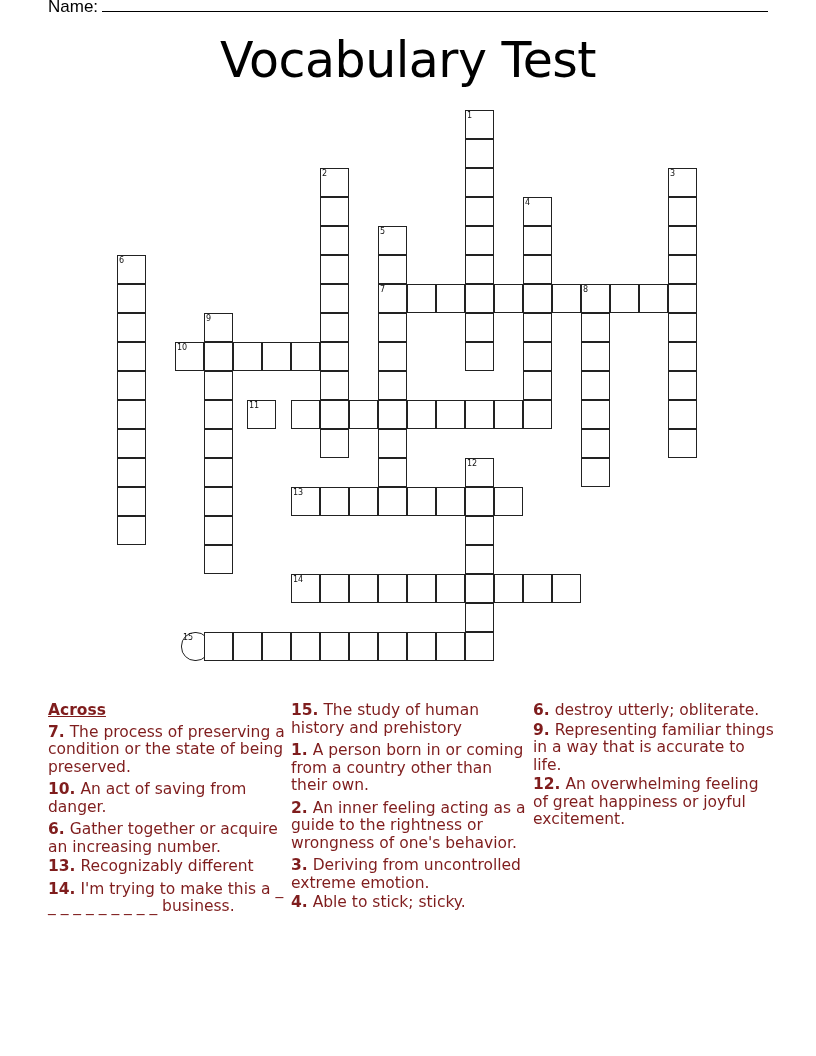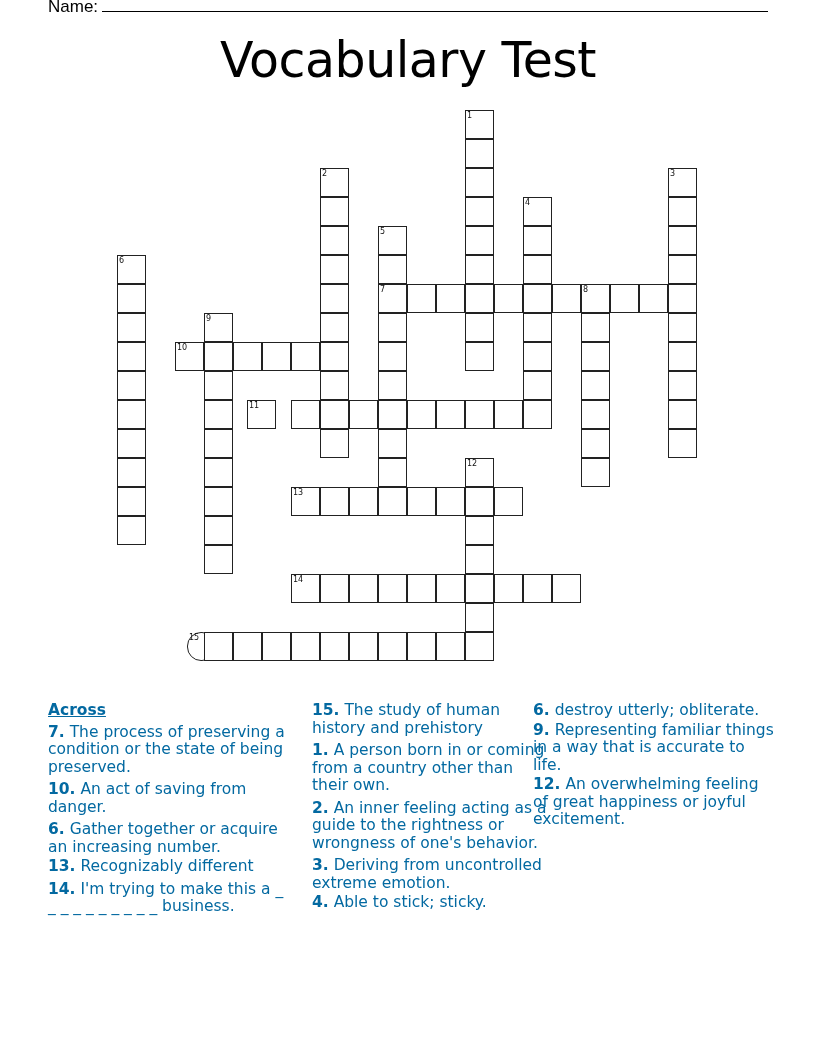--- a/index.html
+++ b/index.html
@@ -3,23 +3,23 @@
 <meta charset="utf-8">
 <style>
   html, body { margin:0; padding:0; background:#ffffff; }
   body { width:816px; height:1056px; position:relative; overflow:hidden; color:#000; }
   .name-line { position:absolute; left:48px; top:-3px; font-family:"Liberation Sans", sans-serif; font-size:17px; color:#000; }
   .name-line .rule { display:inline-block; width:666px; border-bottom:1px solid #000; height:14px; vertical-align:baseline; margin-left:4px; }
   .title { position:absolute; left:0; width:816px; top:32px; text-align:center; font-family:"DejaVu Sans", sans-serif; font-size:49px; letter-spacing:-0.5px; color:#000; }
   .grid { position:absolute; left:117px; top:110px; width:600px; height:560px; }
   .cell { position:absolute; width:29px; height:29px; box-sizing:border-box; border:1.5px solid #222; background:#fff; }
   .cell .num { position:absolute; left:1px; top:0px; font-family:"DejaVu Sans", sans-serif; font-size:8px; line-height:9px; color:#111; }
-  .clues { position:absolute; top:702px; font-family:"DejaVu Sans", sans-serif; font-size:15.5px; line-height:17.5px; color:#0369a1; }
+  .clues { position:absolute; top:702px; font-family:"DejaVu Sans", sans-serif; font-size:15.5px; line-height:17.5px; color:#7f1d1d; }
   .col1 { left:48px; width:240px; }
-  .col2 { left:291px; width:240px;margin-left:21px; }
+  .col2 { left:291px; width:240px; }
   .col3 { left:533px; width:245px; }
   .hdr { font-weight:bold; text-decoration:underline; margin-bottom:4px; }
   .clue { margin-bottom:5px; }
   .clue b { font-weight:bold; }
 </style>
 </head>
 <body>
 
 <div class="name-line">
   <span>Name:</span><span class="rule"></span>
@@ -161,21 +161,21 @@
       <span class="num">14</span>
     </div>
     <div class="cell" style="left: 203px; top: 464px;"></div>
     <div class="cell" style="left: 232px; top: 464px;"></div>
     <div class="cell" style="left: 261px; top: 464px;"></div>
     <div class="cell" style="left: 290px; top: 464px;"></div>
     <div class="cell" style="left: 319px; top: 464px;"></div>
     <div class="cell" style="left: 377px; top: 464px;"></div>
     <div class="cell" style="left: 406px; top: 464px;"></div>
     <div class="cell" style="left: 435px; top: 464px;"></div>
-    <div class="cell" style="left: 70px; top: 522px; border-radius: 14px;">
+    <div class="cell" style="left: 64px; top: 522px; border-radius: 14px;">
       <span class="num">15</span>
     </div>
     <div class="cell" style="left: 87px; top: 522px;"></div>
     <div class="cell" style="left: 116px; top: 522px;"></div>
     <div class="cell" style="left: 145px; top: 522px;"></div>
     <div class="cell" style="left: 174px; top: 522px;"></div>
     <div class="cell" style="left: 203px; top: 522px;"></div>
     <div class="cell" style="left: 232px; top: 522px;"></div>
     <div class="cell" style="left: 261px; top: 522px;"></div>
     <div class="cell" style="left: 290px; top: 522px;"></div>

